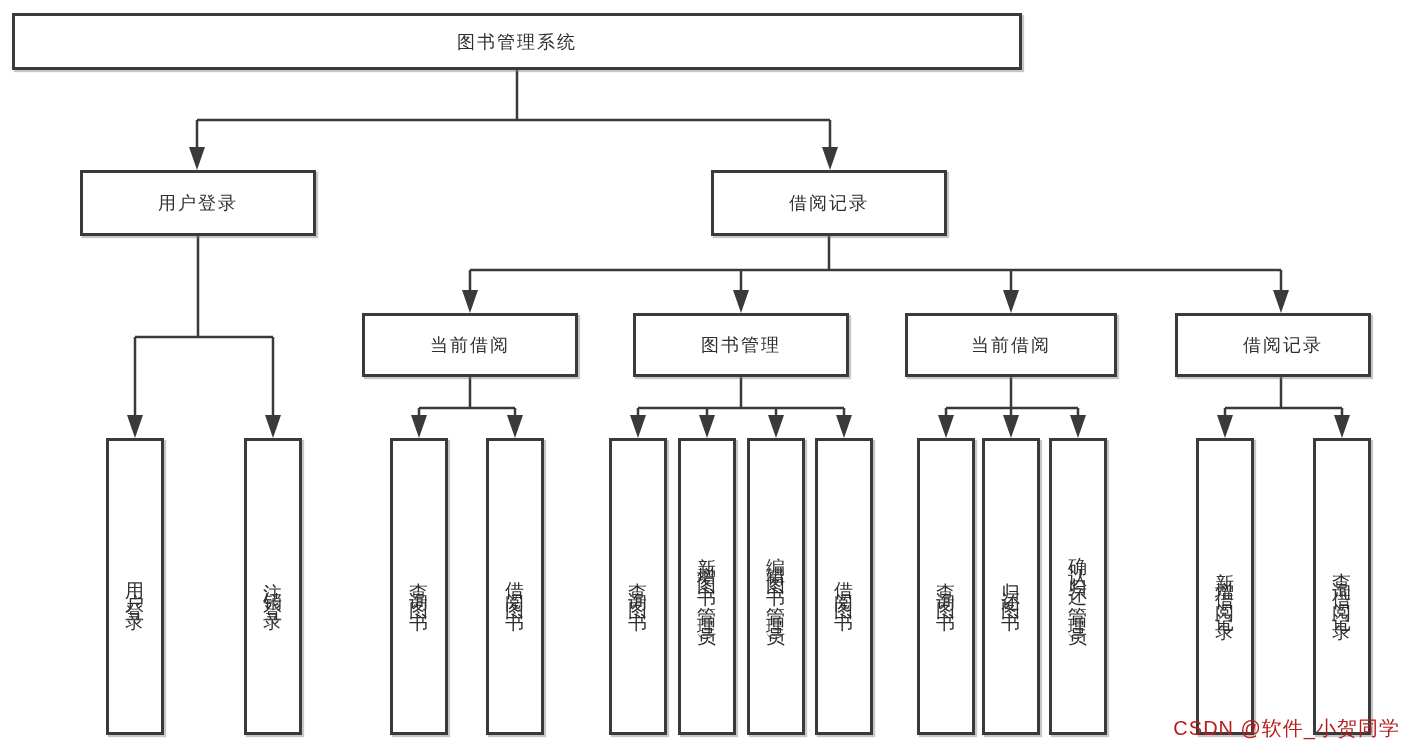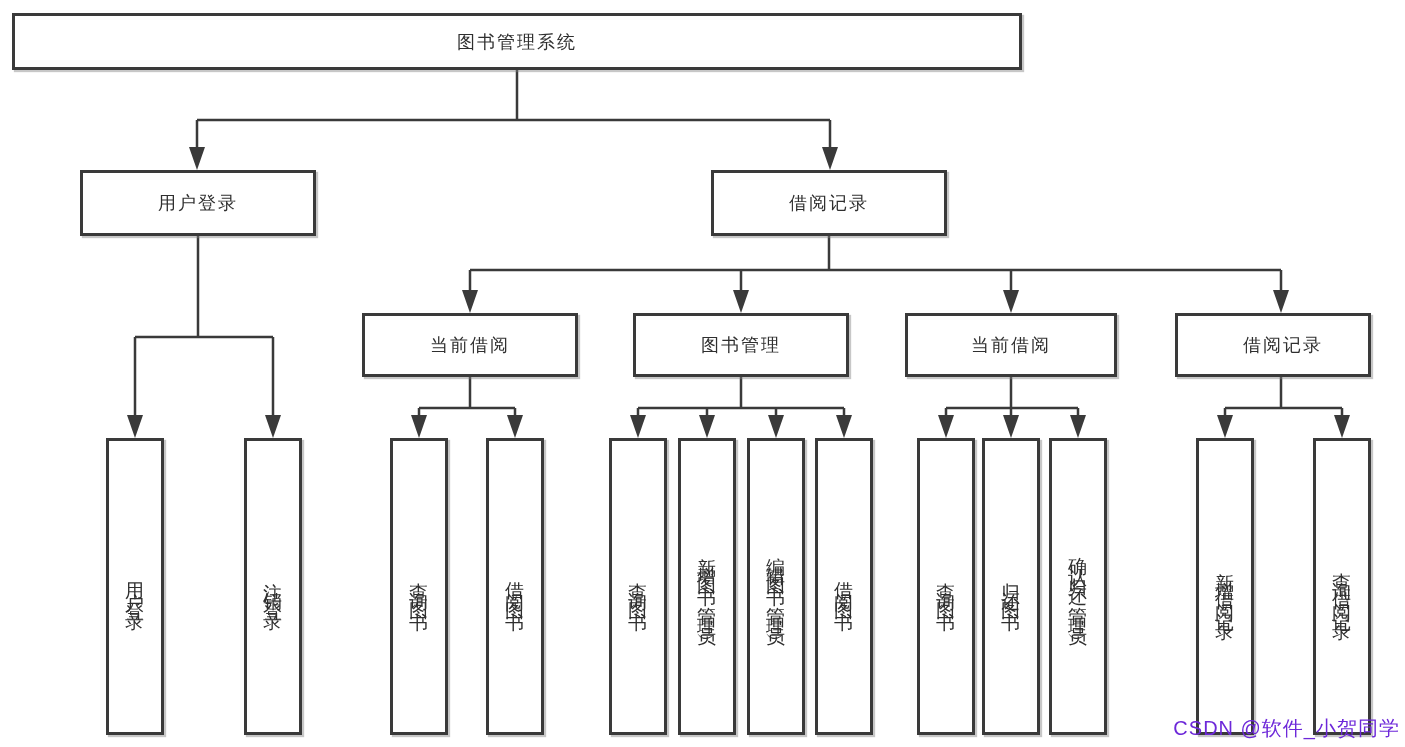--- a/index.html
+++ b/index.html
@@ -70,21 +70,21 @@
   .lf10 { left: 982px; }
   .lf11 { left: 1049px; }
   .lf12 { left: 1196px; }
   .lf13 { left: 1313px; }
   .watermark {
     position: absolute;
     right: 5px;
     bottom: 5px;
     font-size: 20px;
     letter-spacing: 1px;
-    color: #6d28d9;
+    color: #b91c1c;
     white-space: nowrap;
   }
 </style>
 </head>
 <body>
 
 <div class="canvas">
 
   <svg class="connectors" viewBox="0 0 1405 747" xmlns="http://www.w3.org/2000/svg">
     <path fill="none" stroke="#3a3a3a" stroke-width="2.5" d="

